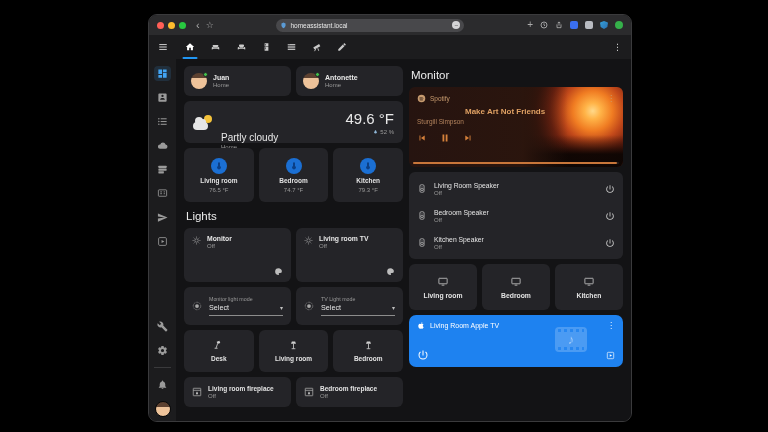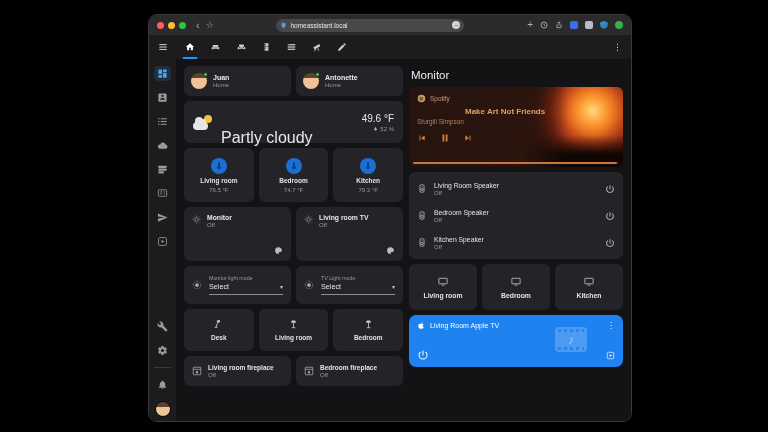--- a/index.html
+++ b/index.html
@@ -70,24 +70,24 @@
 
   
   .weather { height:42px; display:flex; align-items:center; gap:8px; padding:0 9px; }
   .wicon { position:relative; width:20px; height:15px; flex:none; }
   .wsun { position:absolute; right:1px; top:0; width:8px; height:8px; border-radius:50%; background:#f5c33b; }
   .wcloud { position:absolute; left:0; bottom:0; width:15px; height:8px; background:#e6e6e6; border-radius:5px; }
   .wcloud::before { content:''; position:absolute; left:2px; top:-5px; width:8px; height:8px;
     border-radius:50%; background:#e6e6e6; }
   .wcloud::after { content:''; position:absolute; right:2px; top:-3px; width:6px; height:6px;
     border-radius:50%; background:#e6e6e6; }
-  .wcond { font-size:16px; color:#e8e8e8;margin-top:38px; }
+  .wcond { font-size:10px; color:#e8e8e8;margin-top:38px; }
   .wsub { font-size:6px; color:#9a9a9a; margin-top:1px; }
   .wright { margin-left:auto; text-align:right; }
-  .wtemp { font-size:10px; color:#e8e8e8; }
+  .wtemp { font-size:15px; color:#e8e8e8; }
   .whum { display:flex; align-items:center; justify-content:flex-end; gap:2px;
     font-size:6px; color:#9a9a9a; margin-top:2px; }
   .whum svg { color:#8fb7d8; }
 
   
   .temp-card { flex:1; height:54px; display:flex; flex-direction:column;
     align-items:center; justify-content:center; gap:3px; }
   .temp-circle { width:16px; height:16px; border-radius:50%; background:#1b6fd3;
     display:flex; align-items:center; justify-content:center; }
   .temp-circle svg { color:#0b3f86; }
@@ -408,20 +408,21 @@
             <div class="temp-circle">
               <svg width="8" height="9" viewBox="0 0 24 24" fill="currentColor">
                   <path d="M12 2a3 3 0 013 3v8.3a5.5 5.5 0 11-6 0V5a3 3 0 013-3z"></path>
                 </svg>
             </div>
             <div class="troom">Kitchen</div>
             <div class="tval">79.3 °F</div>
           </div>
         </div>
 
+        <div class="heading">Lights</div>
 
         <div class="row">
           <div class="card ltoggle">
             <div class="lt-top">
               <svg width="9" height="9" viewBox="0 0 24 24">
                   <circle cx="12" cy="12" r="4.5" fill="none" stroke="currentColor" stroke-width="2"></circle>
                   <g stroke="currentColor" stroke-width="2">
                     <line x1="12" y1="1.5" x2="12" y2="4.5"></line>
                     <line x1="12" y1="19.5" x2="12" y2="22.5"></line>
                     <line x1="1.5" y1="12" x2="4.5" y2="12"></line>

